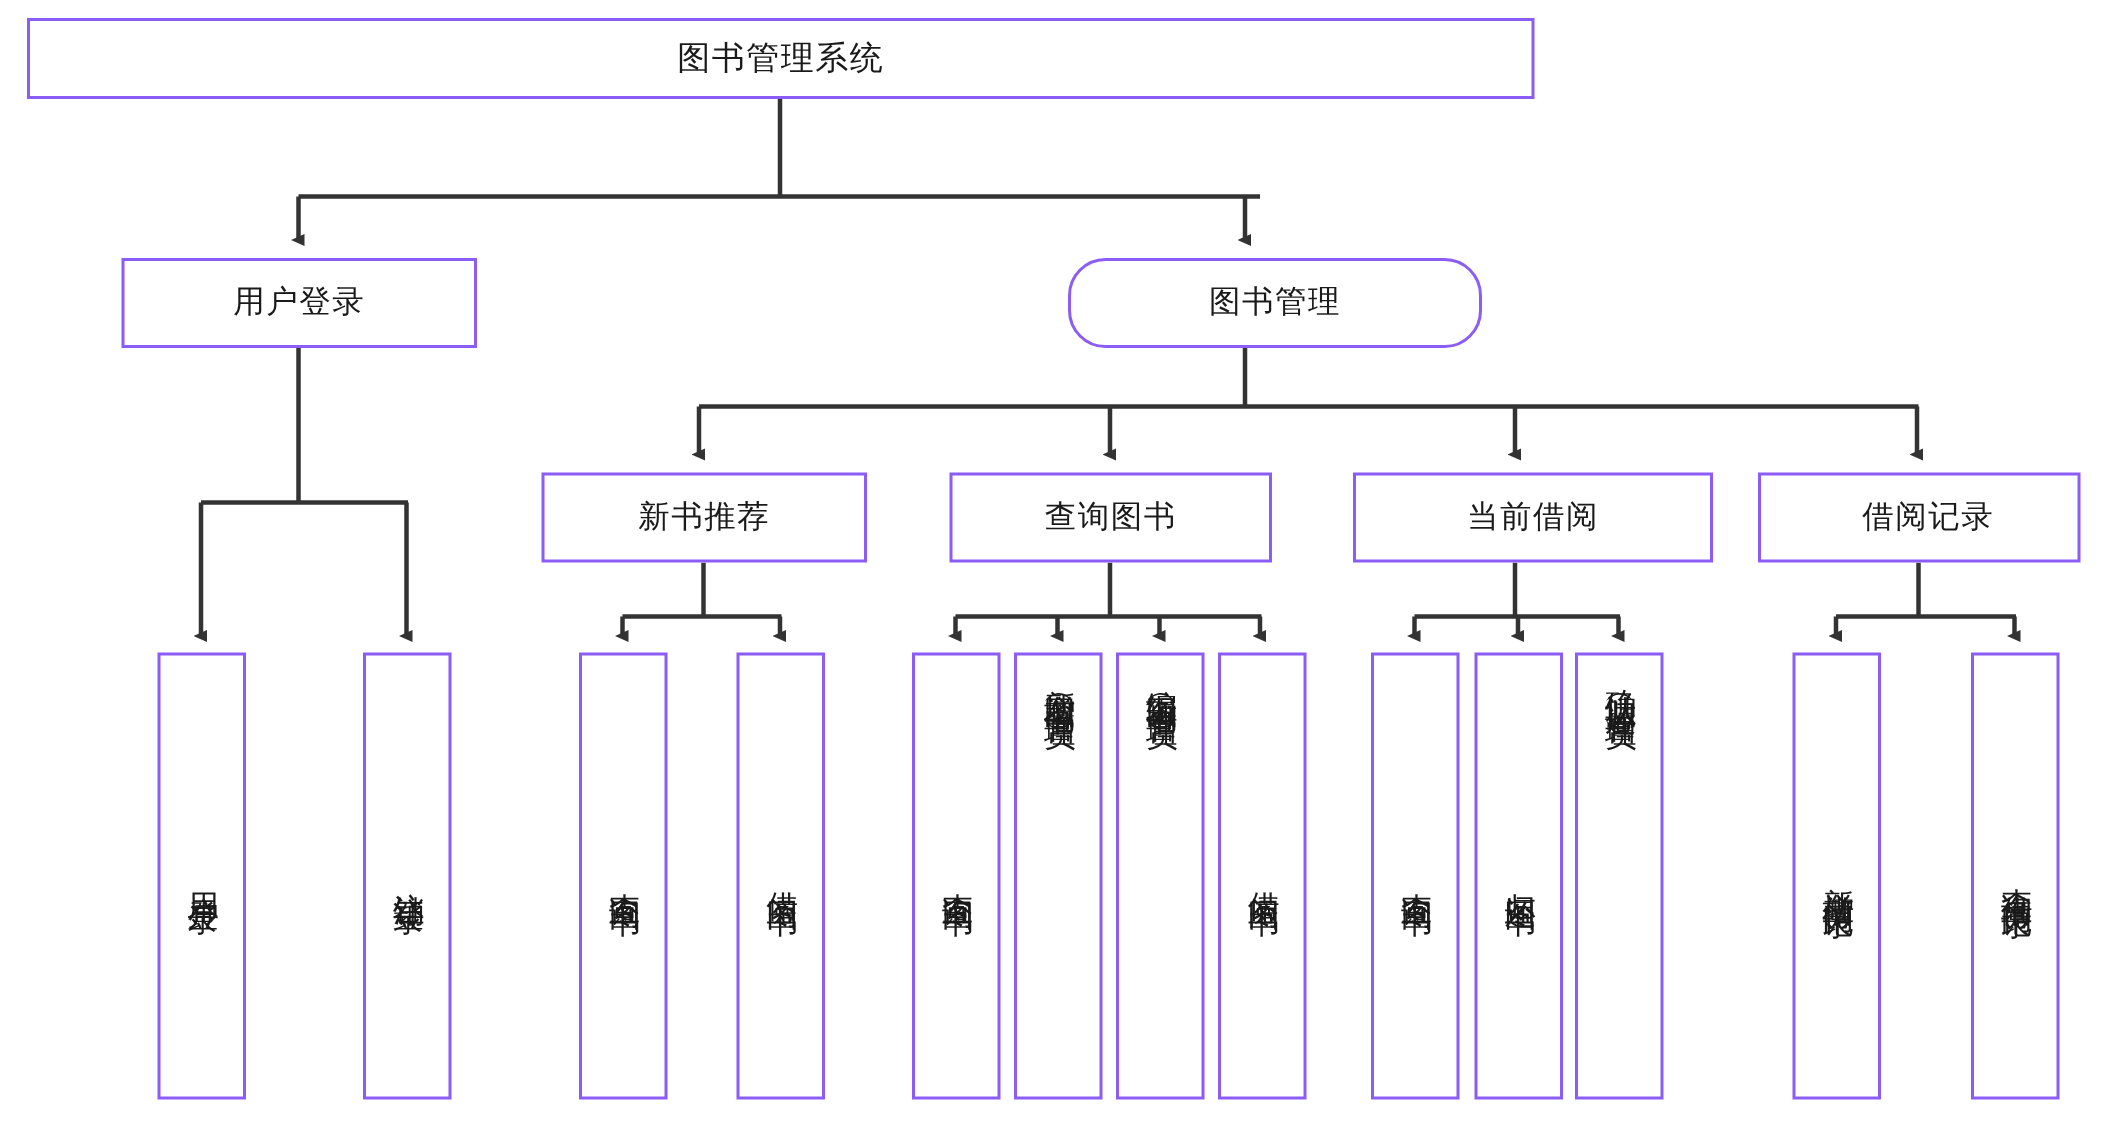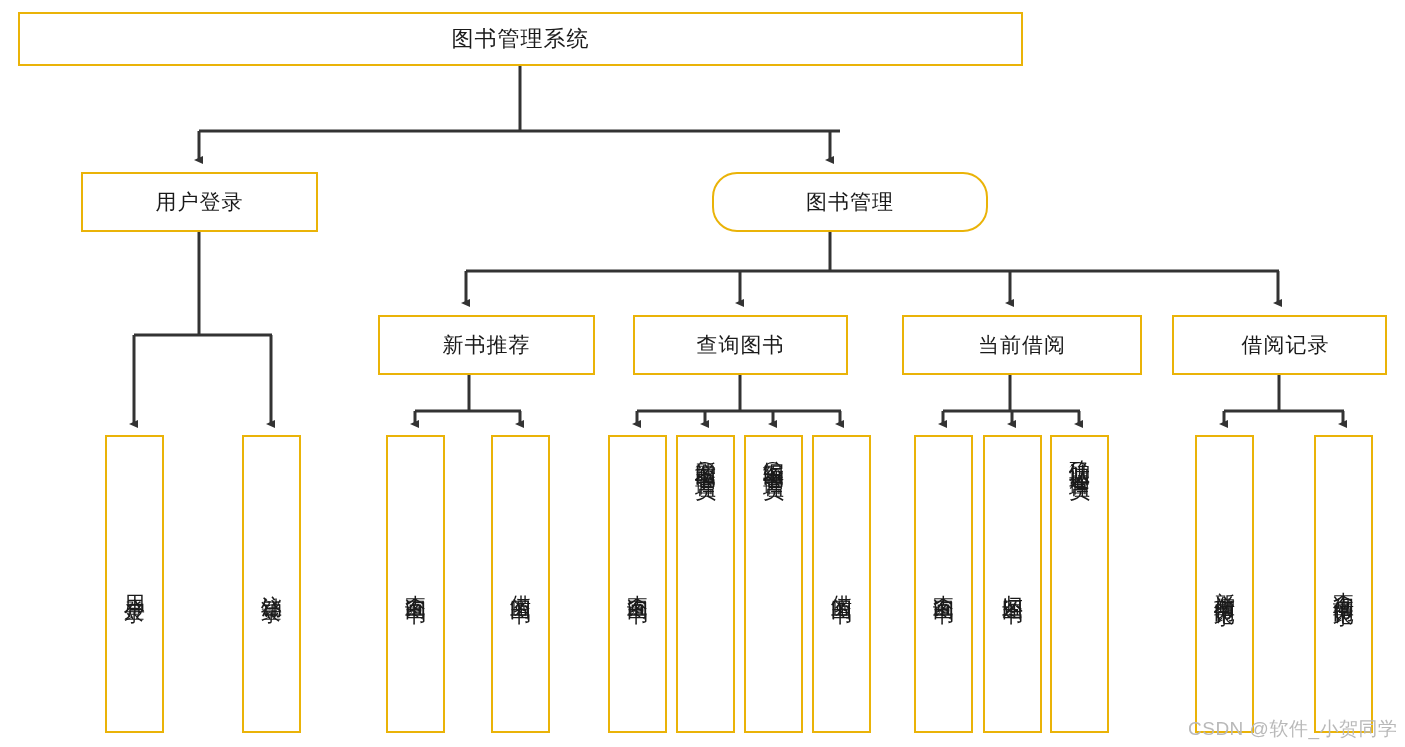--- a/index.html
+++ b/index.html
@@ -22,21 +22,21 @@
     position: absolute;
     left: 0;
     top: 0;
     width: 1405px;
     height: 747px;
     pointer-events: none;
   }
   .node {
     position: absolute;
     box-sizing: border-box;
-    border: 2px solid #eab308;
+    border: 2px solid #8b5cf6;
     background: #ffffff;
     display: flex;
     align-items: center;
     justify-content: center;
     color: #1a1a1a;
     z-index: 2;
   }
   .node.h {
     font-size: 21px;
     letter-spacing: 1px;
@@ -137,21 +137,21 @@
   </div>
 
   <div class="node h" style="left:81px; top:172px; width:237px; height:60px;">
     <span>用户登录</span>
   </div>
 
   <div class="node h" style="left:712px; top:172px; width:276px; height:60px;border-radius:25px;">
     <span>图书管理</span>
   </div>
 
-  <div class="node h" style="left:378px; top:315px; width:217px; height:60px;">
+  <div class="node h" style="left:361px; top:315px; width:217px; height:60px;">
     <span>新书推荐</span>
   </div>
 
   <div class="node h" style="left:633px; top:315px; width:215px; height:60px;">
     <span>查询图书</span>
   </div>
 
   <div class="node h" style="left:902px; top:315px; width:240px; height:60px;">
     <span>当前借阅</span>
   </div>
@@ -197,15 +197,14 @@
     <span class="vtext">确认归还（管理员）</span>
   </div>
 
   <div class="node v mid" style="left:1195px; top:435px; width:59px; height:298px;">
     <span class="vtext">新增借阅记录</span>
   </div>
   <div class="node v mid" style="left:1314px; top:435px; width:59px; height:298px;">
     <span class="vtext">查询借阅记录</span>
   </div>
 
-  <div class="watermark">CSDN @软件_小贺同学</div>
 
 </div>
 
 </body></html>

